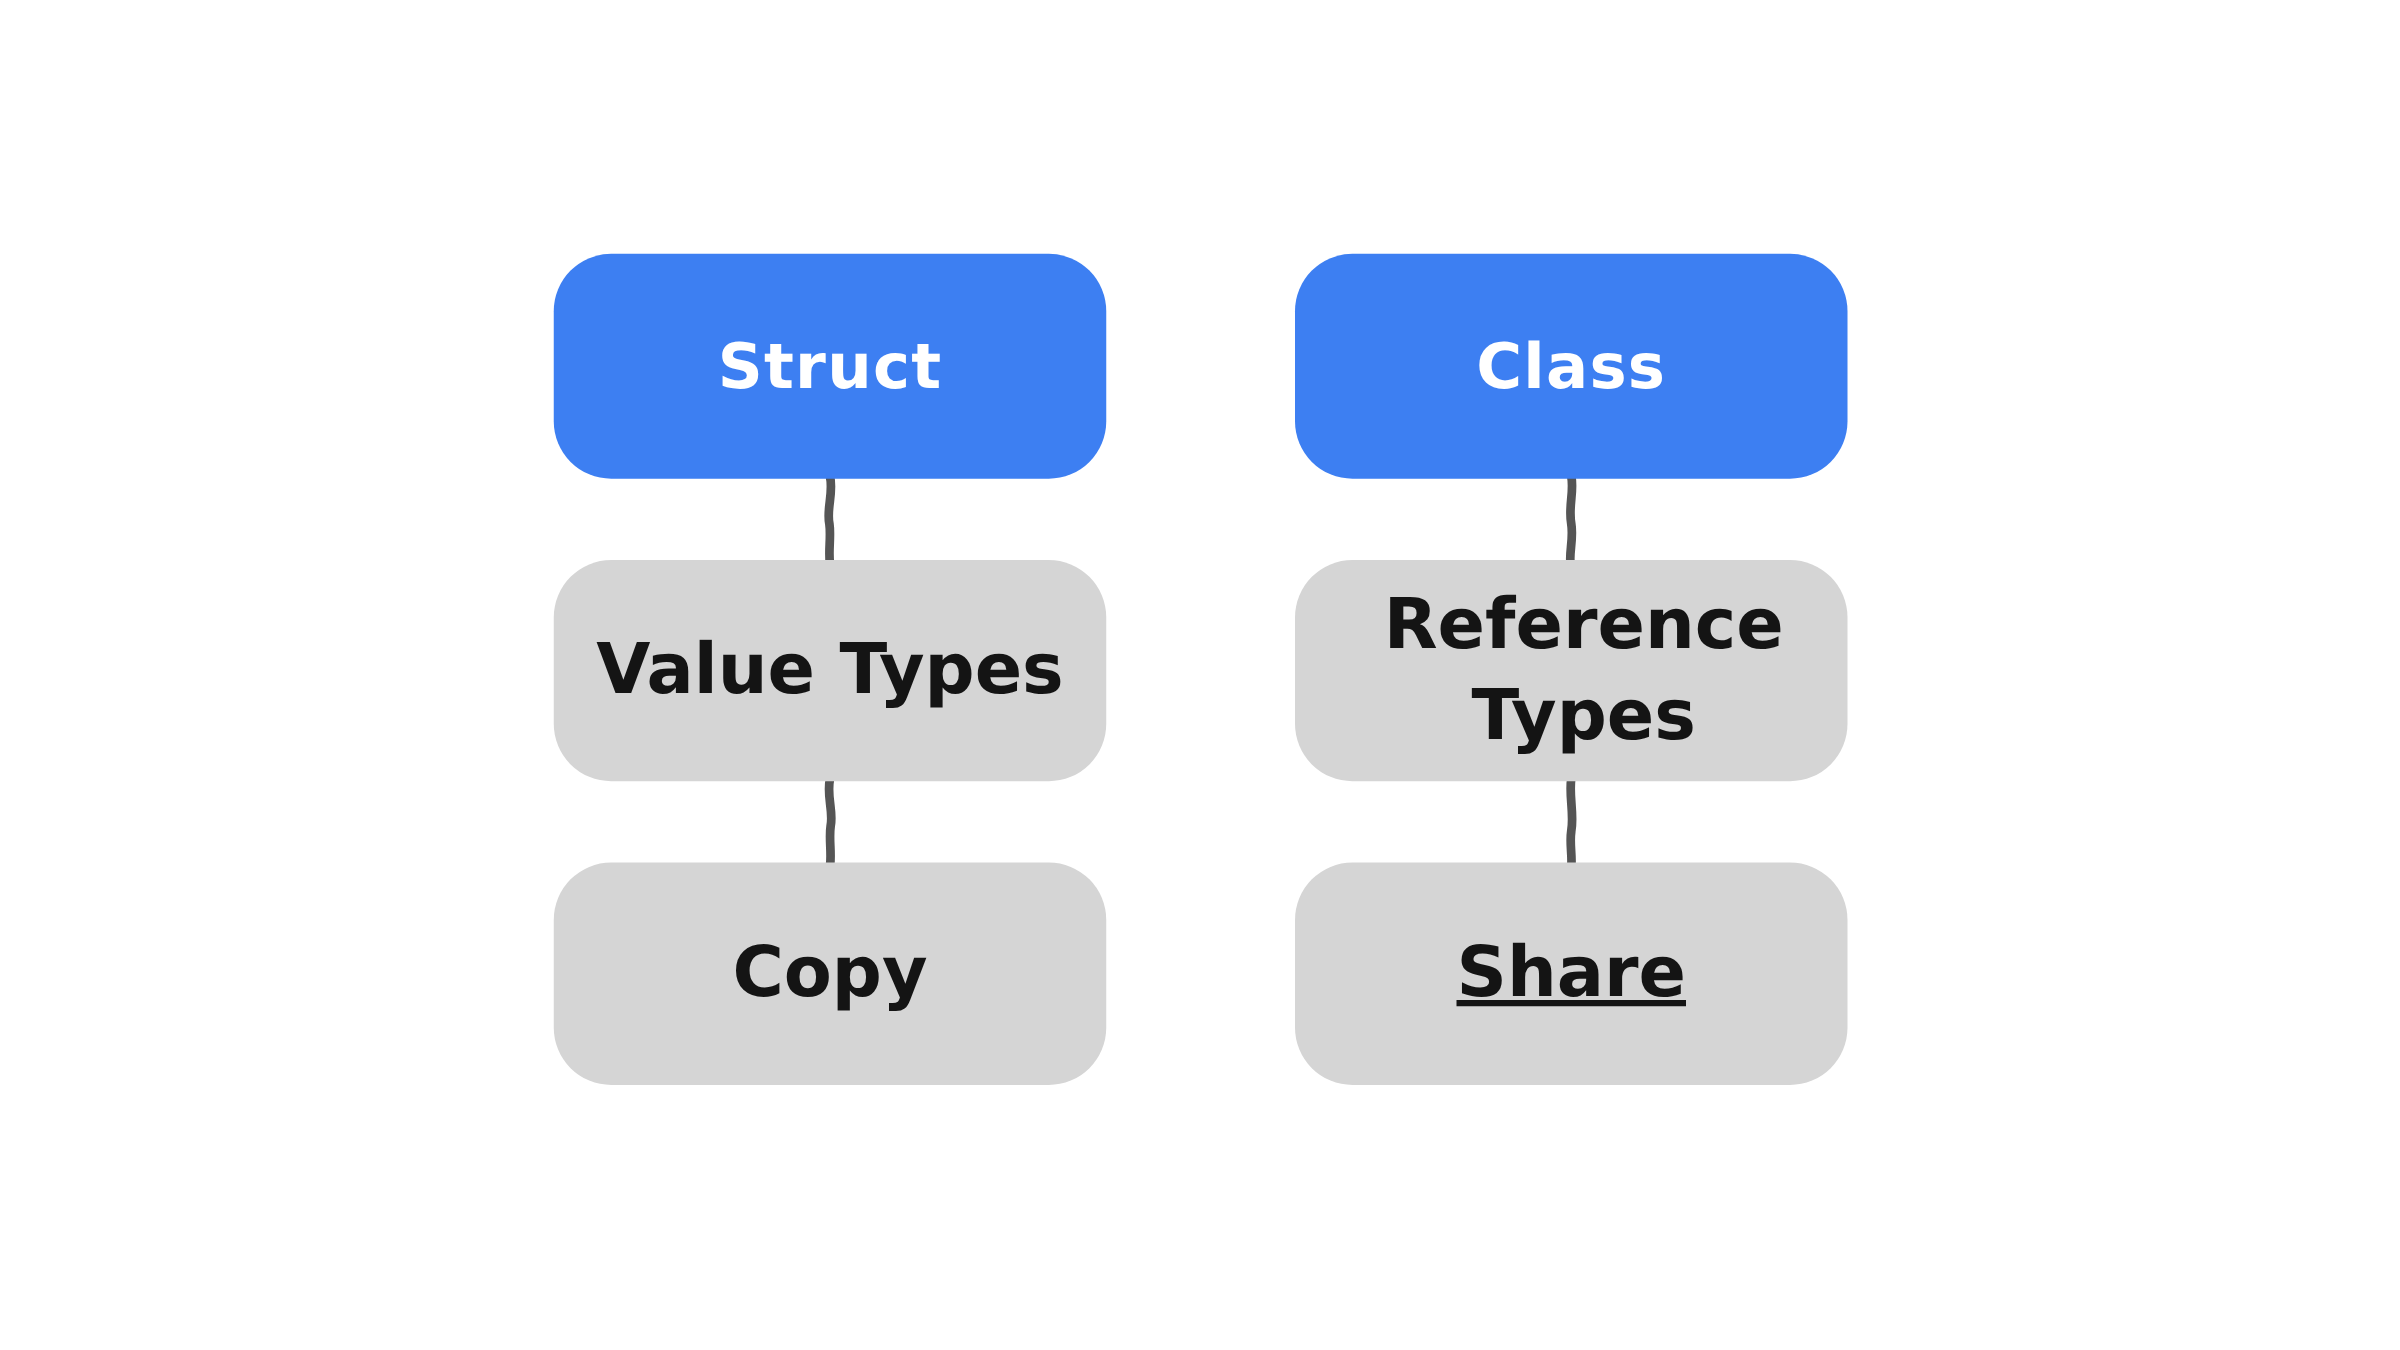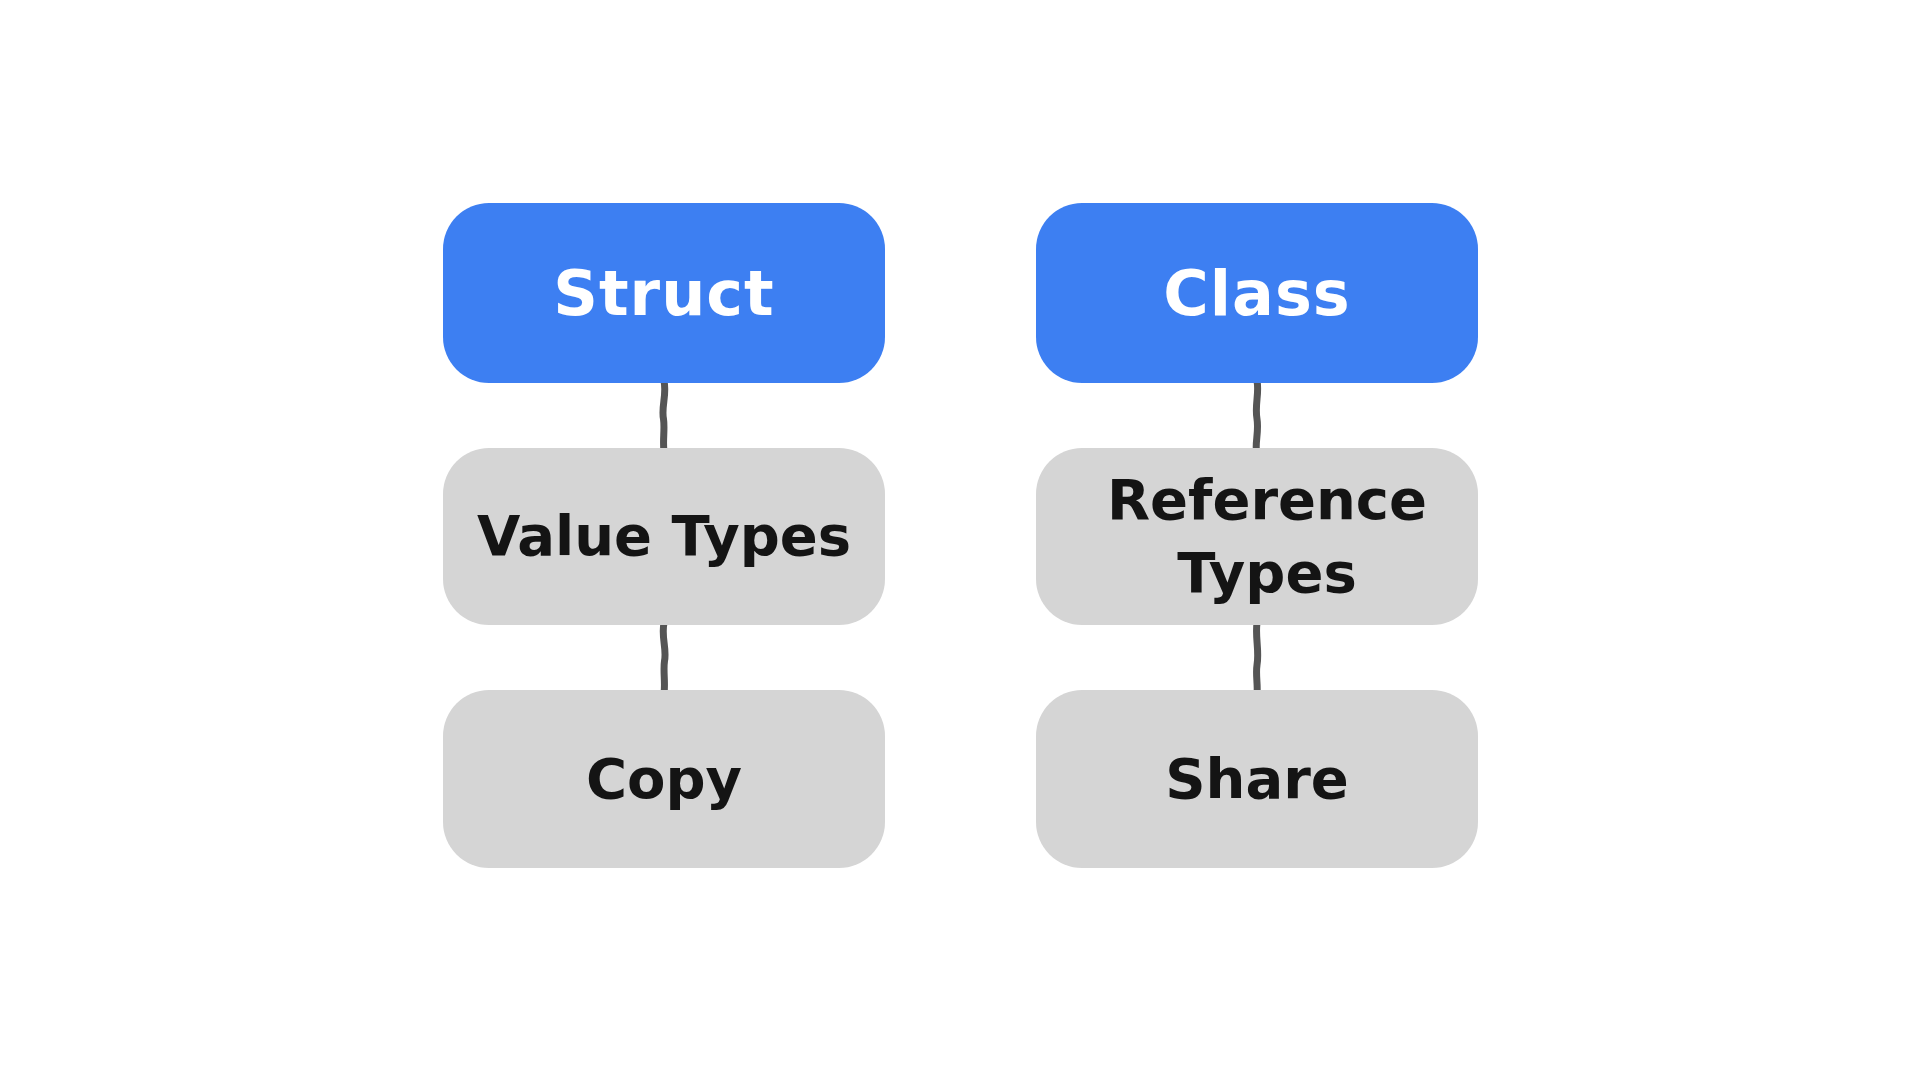--- a/index.html
+++ b/index.html
@@ -22,21 +22,21 @@
     border-radius: 46px;
     font-weight: bold;
     text-align: center;
     z-index: 2;
     box-sizing: border-box;
     padding: 0 20px;
   }
   .node.header {
     background: var(--header-fill, #3D7FF2);
     color: var(--header-text, #ffffff);
-    font-size: 62px;
+    font-size: 50px;
     letter-spacing: 1px;
   }
   .node.child {
     background: var(--node-fill, #D5D5D5);
     color: var(--node-text, #141414);
     font-size: 56px;
     line-height: 1.3;
   }
   .connector {
     position: absolute;
@@ -73,15 +73,15 @@
   <svg class="connector" style="left:1251px; top:379px;" width="12" height="74" viewBox="0 0 12 74">
     <path d="M6 2 C 8.5 14, 3.5 26, 6 40 C 8 52, 4 64, 5.5 72"></path>
   </svg>
 
   <div class="node child" style="left:1036px; top:448px; width:442px; height:177px;padding-left:40px;">Reference Types</div>
 
   <svg class="connector" style="left:1251px; top:621px;" width="12" height="74" viewBox="0 0 12 74">
     <path d="M6 2 C 4 16, 8.5 30, 6 44 C 4.5 54, 7 64, 6 72"></path>
   </svg>
 
-  <div class="node child" style="left:1036px; top:690px; width:442px; height:178px;">Share</div>
+  <div class="node child" style="left:1036px; top:690px; width:442px; height:178px;text-decoration:underline;">Share</div>
 
 </div>
 
 </body></html>

